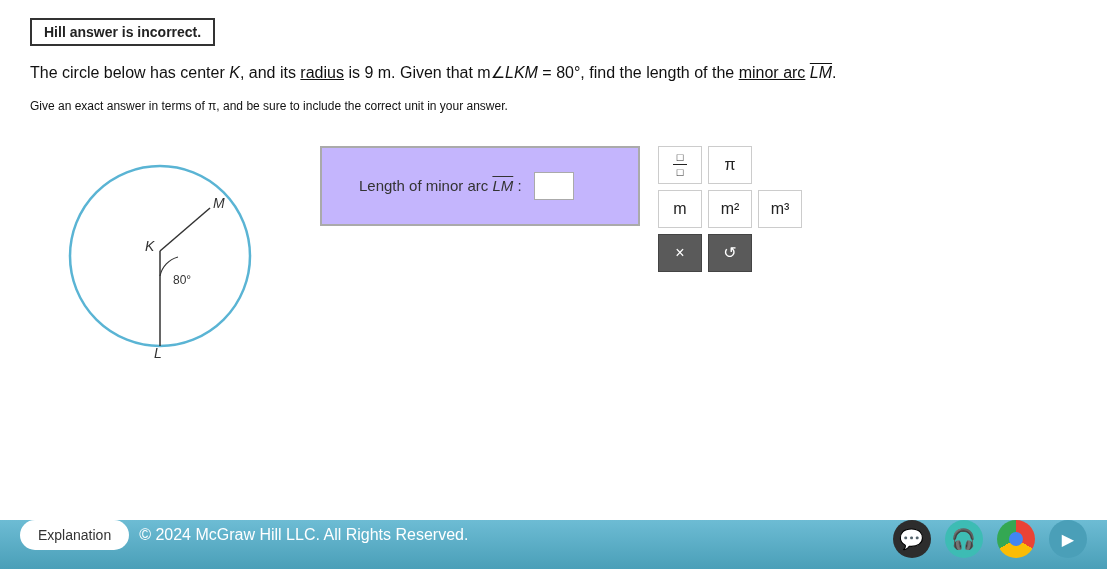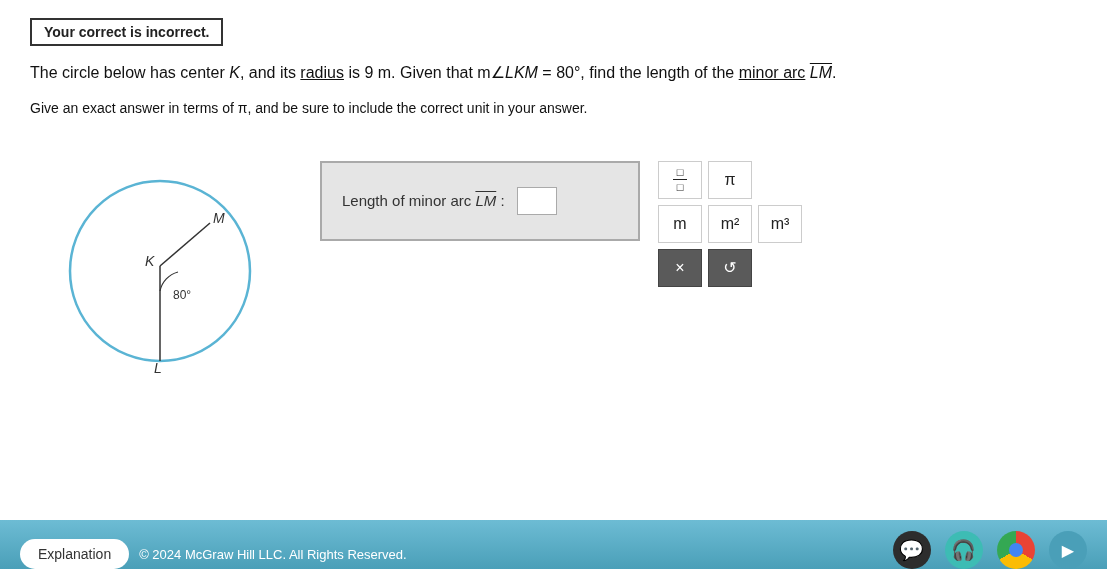--- a/index.html
+++ b/index.html
@@ -27,24 +27,24 @@
       font-weight: bold;
       color: #222;
     }
     .problem-text {
       font-size: 16px;
       color: #111;
       line-height: 1.6;
       margin-bottom: 11px;
     }
     .problem-text2 {
-      font-size: 14px;
+      font-size: 12px;
       color: #111;
       line-height: 1.6;
-      margin-bottom: 32px;
+      margin-bottom: 20px;
     }
     .content-area {
       display: flex;
       flex-direction: row;
       align-items: flex-start;
       gap: 30px;
       margin-top: 10px;
     }
     .circle-area {
       width: 260px;
@@ -55,28 +55,28 @@
     .answer-area {
       display: flex;
       flex-direction: row;
       gap: 10px;
       align-items: flex-start;
       flex: 1;
       margin-top: 10px;
     }
     .answer-box-container {
       border: 2px solid #aaa;
-      padding: 16px 20px;
+      padding: 16px 37px;
       min-width: 320px;
       min-height: 80px;
       display: flex;
       align-items: center;
       font-size: 15px;
       color: #333;
-      background: #e5e5e5;
+      background: #c4b5fd;
     }
     .answer-input {
       width: 40px;
       height: 28px;
       border: 1px solid #aaa;
       outline: none;
       font-size: 15px;
       text-align: center;
       margin-left: 8px;
     }
@@ -124,21 +124,21 @@
       line-height: 1.2;
     }
     .bottom-bar {
       background: linear-gradient(to bottom, #6dbcd4, #4a9fb8);
       width: 1107px;
       height: 49px;
       position: absolute;
       bottom: 0;
       left: 0;
       display: flex;
-      align-items: flex-end;
+      align-items: flex-start;
       justify-content: space-between;
       padding: 0 20px;
     }
     .bottom-left {
       display: flex;
       align-items: center;
       gap: 10px;
     }
     .explanation-btn {
       background: #fff;
@@ -153,21 +153,21 @@
       background: #3a8fa8;
       border: none;
       border-radius: 20px;
       padding: 7px 22px;
       font-size: 14px;
       cursor: pointer;
       color: #fff;
       font-weight: bold;
     }
     .copyright {
-      font-size: 13px;
+      font-size: 16px;
       color: #fff;
     }
     .bottom-icons {
       display: flex;
       gap: 14px;
       align-items: center;
     }
     .bottom-icon {
       width: 38px;
       height: 38px;
@@ -200,21 +200,21 @@
       color: #fff;
       font-size: 16px;
     }
   </style>
 </head>
 <body>
 
 <div class="main-container">
   
   <div class="incorrect-box">
-    <span>Your correct is incorrect.</span>
+    <span>Hill answer is incorrect.</span>
   </div>
 
   
   <div class="problem-text">
     The circle below has center <em>K</em>, and its <span style="text-decoration:underline;">radius</span> is 9 m. Given that m∠<em>LKM</em> = 80°, find the length of the <span style="text-decoration:underline;">minor arc</span> <span style="text-decoration:overline;font-style:italic;">LM</span>.
   </div>
   <div class="problem-text2">
     Give an exact answer in terms of π, and be sure to include the correct unit in your answer.
   </div>
 

